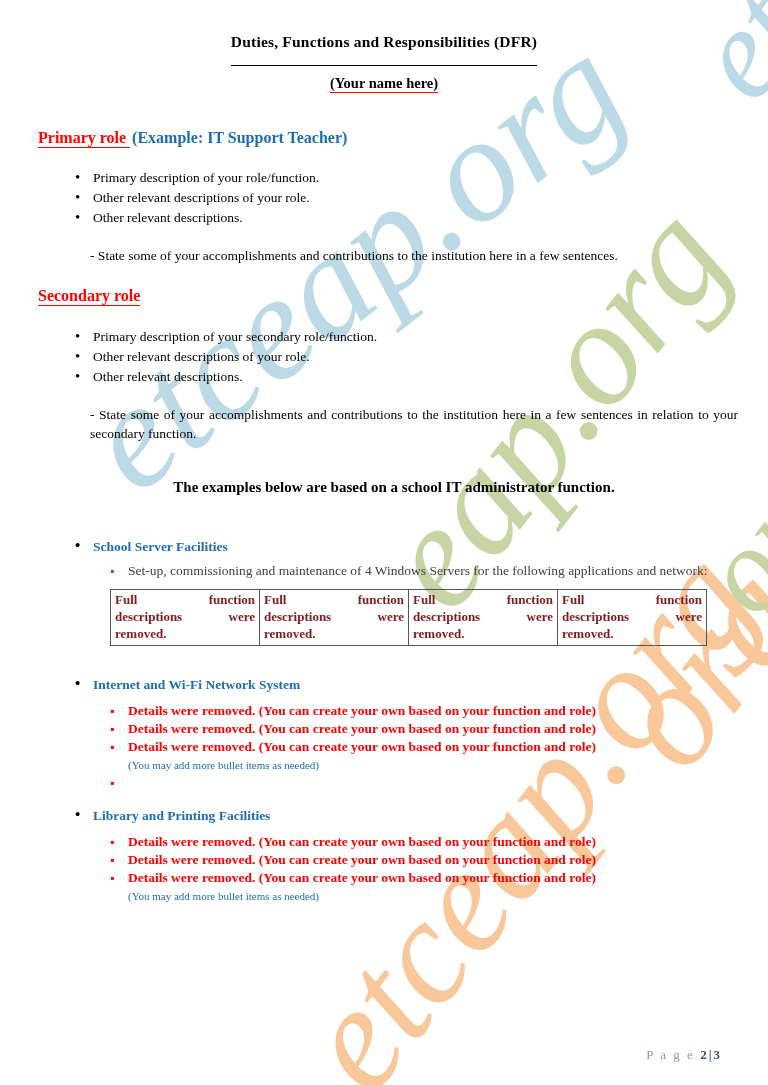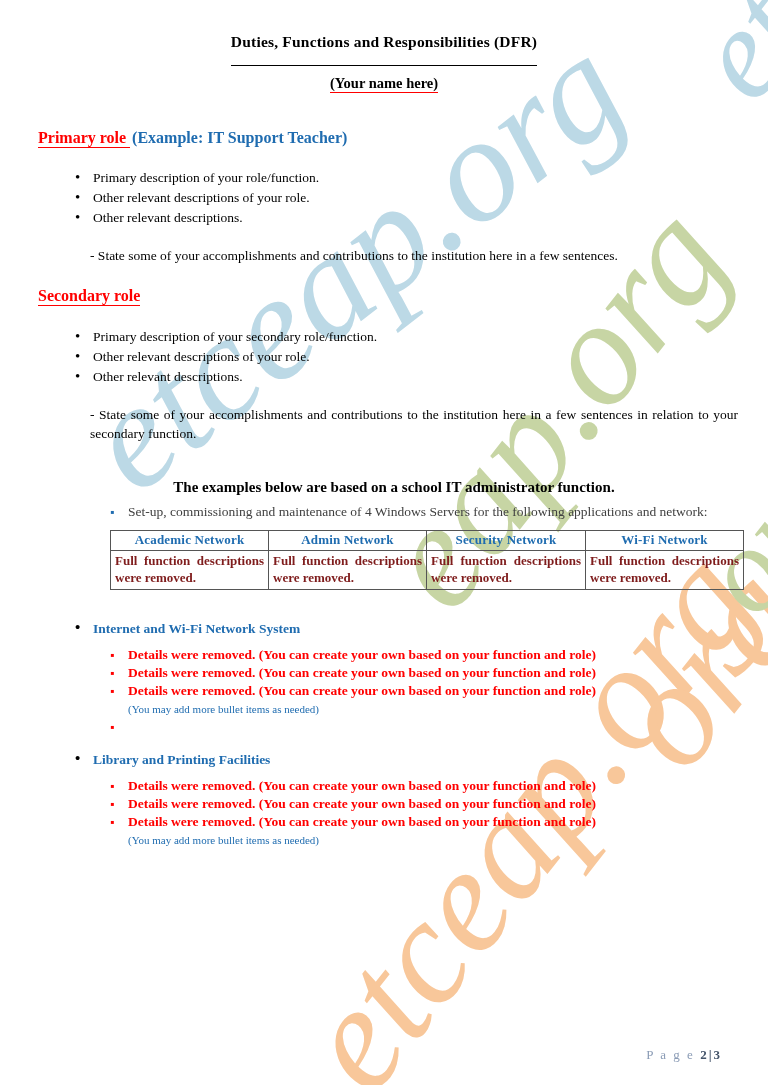--- a/index.html
+++ b/index.html
@@ -261,38 +261,25 @@
     <ul class="plain" style="margin-top:22px;">
       <li>Primary description of your secondary role/function.</li>
       <li>Other relevant descriptions of your role.</li>
       <li>Other relevant descriptions.</li>
     </ul>
 
     <div class="note" style="margin-top:18px;">- State some of your accomplishments and contributions to the institution here in a few sentences in relation to your secondary function.</div>
 
     <div class="center-head" style="margin-top:36px;">The examples below are based on a school IT administrator function.</div>
 
+    <div class="sec-bullet" style="margin-top:43px;">School Server Facilities</div>
     <div class="sub-bullet" style="margin-top:7px;">Set-up, commissioning and maintenance of 4 Windows Servers for the following applications and network:</div>
 
     <table class="net-table" style="margin-top:9px;">
       <tbody>
-          <tr>
-        <th style="width:149px;">
-              <div class="th-txt">Academic Network</div>
-            </th>
-        <th style="width:149px;">
-              <div class="th-txt">Admin Network</div>
-            </th>
-        <th style="width:150px;">
-              <div class="th-txt">Security Network</div>
-            </th>
-        <th style="width:149px;">
-              <div class="th-txt">Wi-Fi Network</div>
-            </th>
-      </tr>
       <tr>
         <td>
               <div class="td-txt">Full function descriptions were removed.</div>
             </td>
         <td>
               <div class="td-txt">Full function descriptions were removed.</div>
             </td>
         <td>
               <div class="td-txt">Full function descriptions were removed.</div>
             </td>

